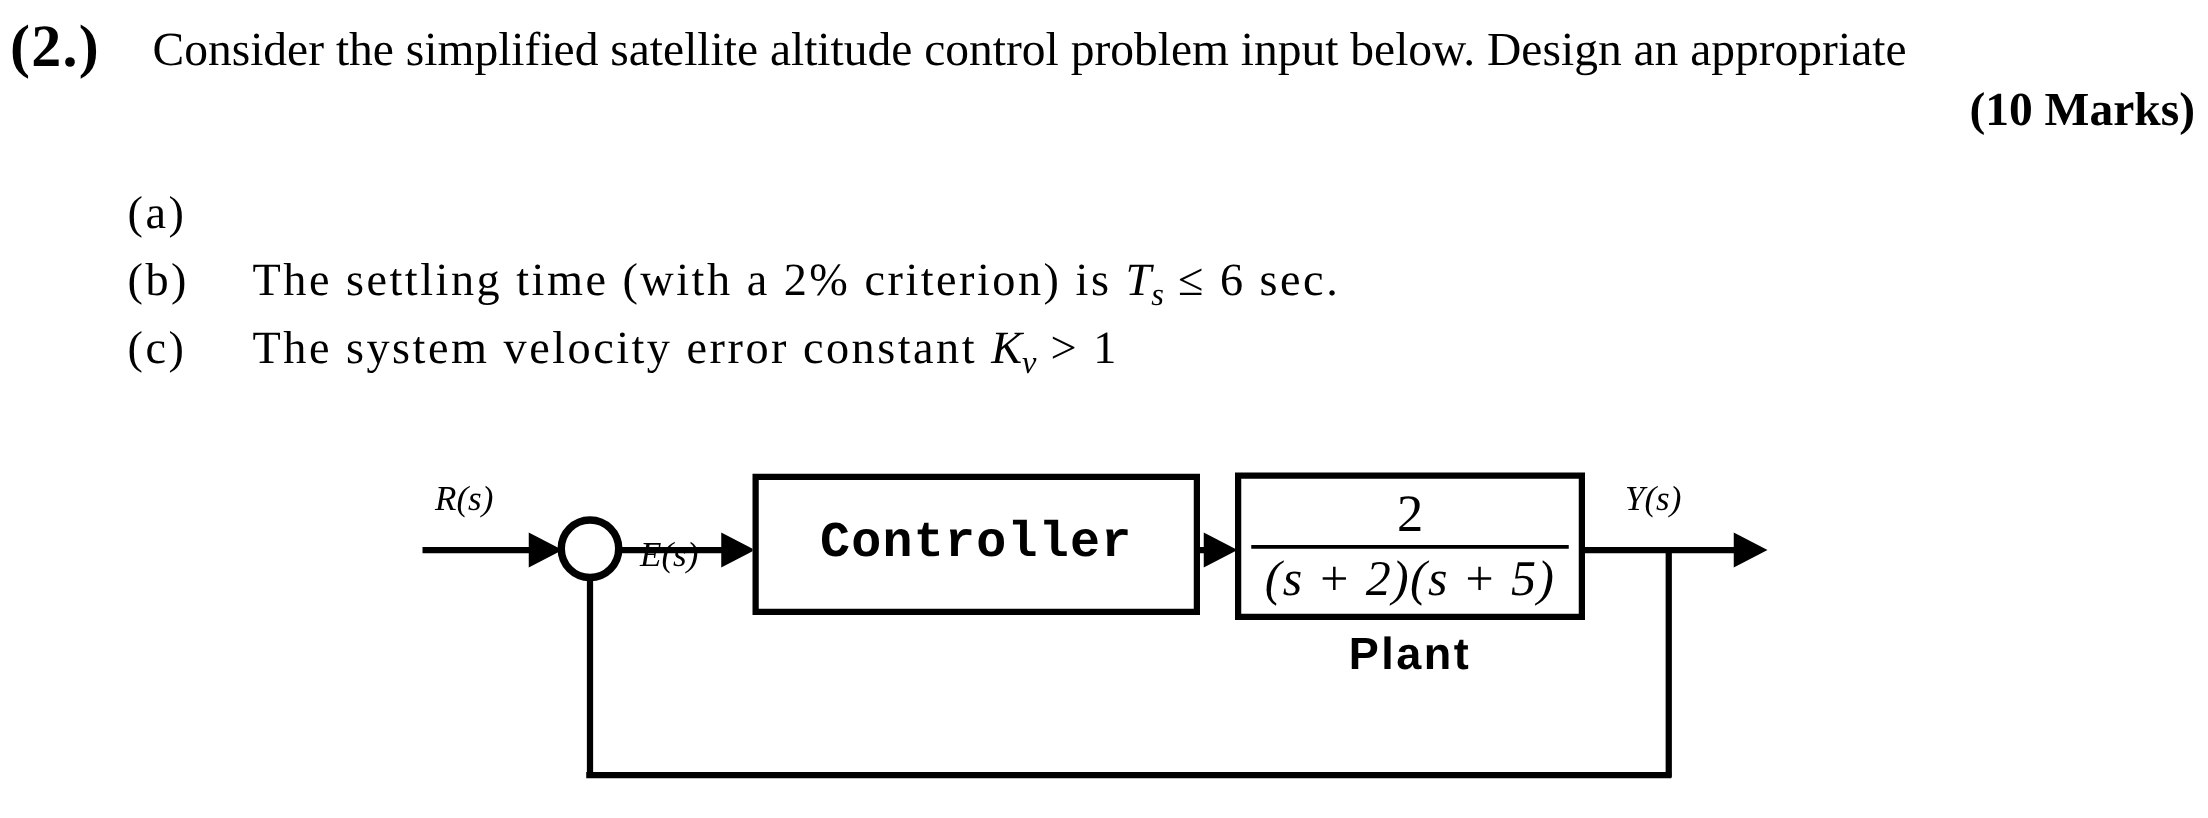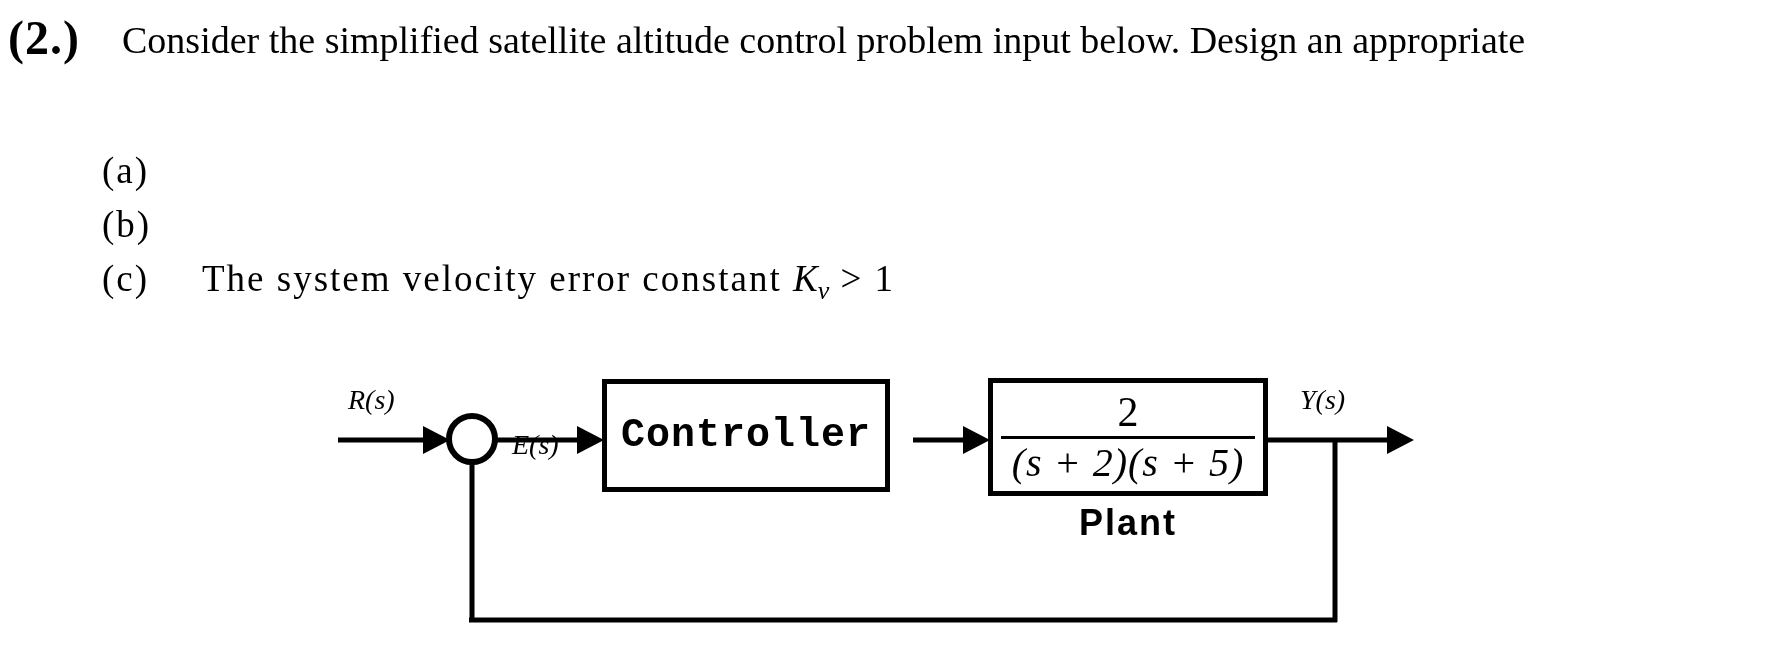--- a/index.html
+++ b/index.html
@@ -39,21 +39,21 @@
     position:absolute;font-size:28px;font-style:italic;
     font-family:"Liberation Serif","DejaVu Serif",serif;white-space:nowrap;
   }
   .rlabel{left:348px;top:54px;}
   .elabel{left:512px;top:52px;margin-top:47px;}
   .ylabel{left:1300px;top:54px;text-align:right;}
   .box{
     position:absolute;box-sizing:border-box;border:5px solid #000;
     background:#fff;display:flex;align-items:center;justify-content:center;
   }
-  .controller-box{left:602px;top:49px;width:288px;height:113px;}
+  .controller-box{left:602px;top:49px;width:358px;height:113px;}
   .controller-box span{
     font-family:"Liberation Mono","DejaVu Sans Mono",monospace;
     font-weight:bold;font-size:40px;letter-spacing:1px;
   }
   .plant-box{left:988px;top:48px;width:280px;height:118px;flex-direction:column;}
   .frac{display:flex;flex-direction:column;align-items:center;line-height:1;}
   .frac-num{font-size:42px;margin-bottom:3px;}
   .frac-bar{width:254px;height:3px;background:#000;}
   .frac-den{font-size:40px;font-style:italic;letter-spacing:1px;margin-top:4px;white-space:nowrap;}
   .plant-caption{
@@ -64,27 +64,29 @@
 </style>
 </head>
 <body>
 
 <div class="page">
 
   <div class="qnum">(2.)</div>
   <div class="qtext">
     <div>Consider the simplified satellite altitude control problem input below. Design an appropriate</div>
   </div>
+  <div class="marks">(10 Marks)</div>
 
   <div class="specs">
     <div class="spec">
       <span class="spec-label">(a)</span>
     </div>
     <div class="spec">
       <span class="spec-label">(b)</span>
+      <span class="spec-text"><span>The settling time (with a 2% criterion) is </span><span class="mvar">T</span><sub class="msub">s</sub><span> ≤ 6 sec.</span></span>
     </div>
     <div class="spec">
       <span class="spec-label">(c)</span>
       <span class="spec-text"><span>The system velocity error constant </span><span class="mvar">K</span><sub class="msub">v</sub><span> &gt; 1</span></span>
     </div>
   </div>
 
   <div class="diagram">
     <svg width="1766" height="324" viewBox="0 0 1766 324">
 

